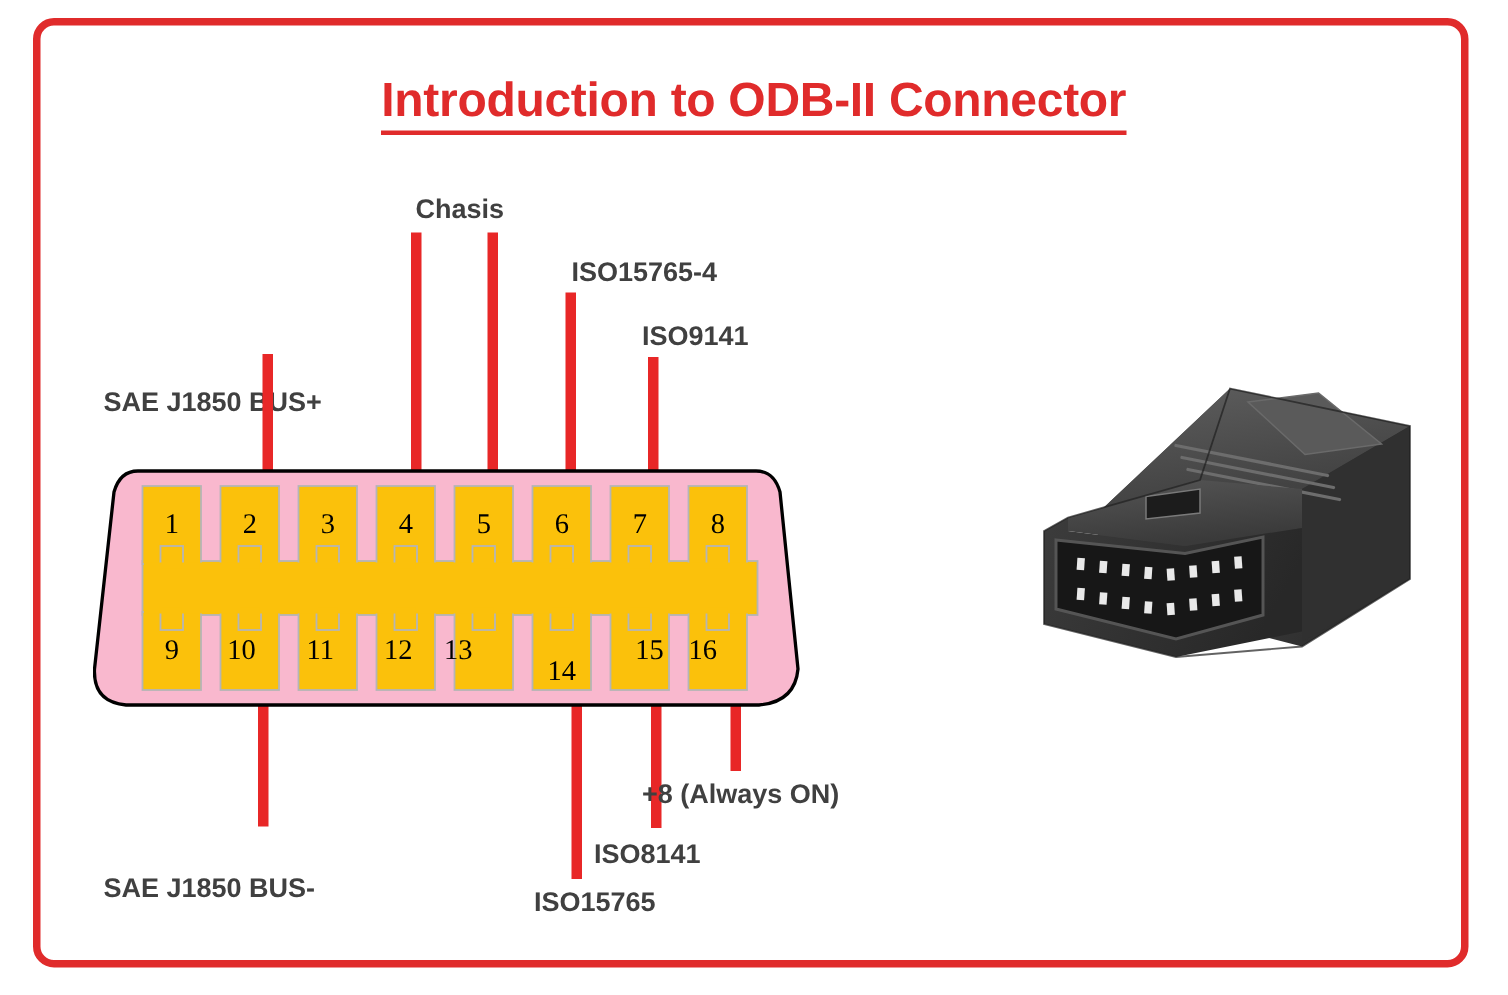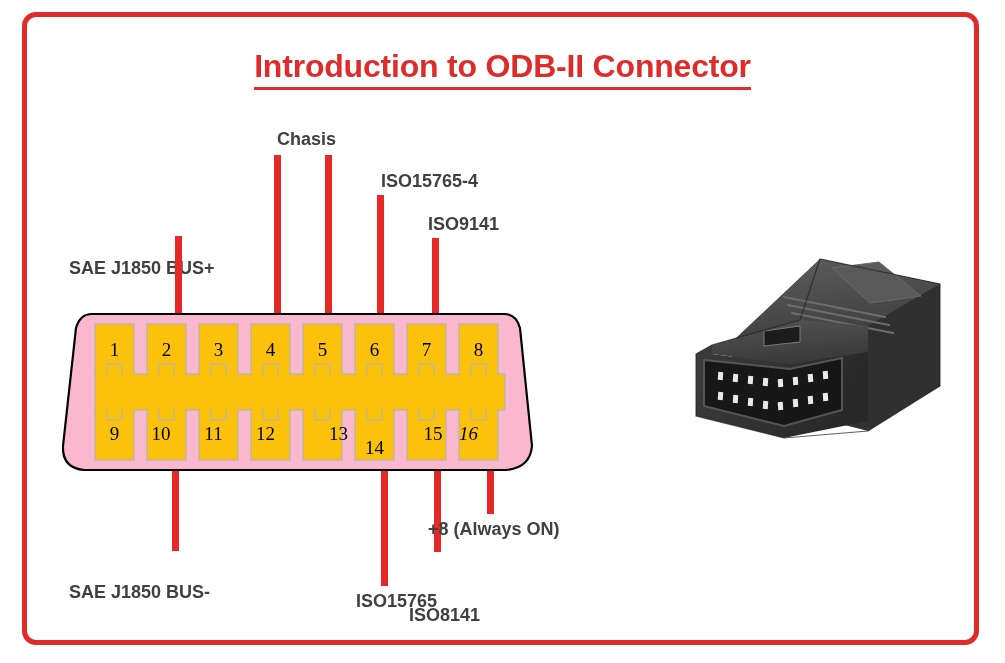--- a/index.html
+++ b/index.html
@@ -125,21 +125,21 @@
   <div class="pointer" style="left:381px; top:452px; height:134px;"></div>
 
   <div class="pointer" style="left:434px; top:452px; height:100px;"></div>
 
   <div class="pointer" style="left:487px; top:452px; height:62px;"></div>
 
   <div class="callout" style="left:69px; top:582px;">SAE J1850 BUS-</div>
 
   <div class="callout" style="left:356px; top:591px;">ISO15765</div>
 
-  <div class="callout" style="left:409px; top:559px;margin-top:46px;">ISO8141</div>
+  <div class="callout" style="left:396px; top:559px;">ISO8141</div>
 
   <div class="callout" style="left:428px; top:519px;">+8 (Always ON)</div>
 
   <div id="socket">
     <svg width="480" height="172" viewBox="0 0 480 172" xmlns="http://www.w3.org/2000/svg">
 
       <path d="M 30 8
                Q 18 8 14 22
                L 1 140
                Q 0 162 22 164
@@ -215,24 +215,24 @@
     <div class="pinnum" style="left:189px; top:34px; width:39px;">4</div>
     <div class="pinnum" style="left:241px; top:34px; width:39px;">5</div>
     <div class="pinnum" style="left:293px; top:34px; width:39px;">6</div>
     <div class="pinnum" style="left:345px; top:34px; width:39px;">7</div>
     <div class="pinnum" style="left:397px; top:34px; width:39px;">8</div>
 
     <div class="pinnum" style="left:33px;  top:118px; width:39px;">9</div>
     <div class="pinnum" style="left:85px;  top:118px; width:28px;">10</div>
     <div class="pinnum" style="left:137px; top:118px; width:29px;">11</div>
     <div class="pinnum" style="left:189px; top:118px; width:29px;">12</div>
-    <div class="pinnum" style="left:257px; top:118px; width:39px;">13</div>
+    <div class="pinnum" style="left:224px; top:118px; width:39px;">13</div>
     <div class="pinnum" style="left:293px; top:132px; width:39px;">14</div>
     <div class="pinnum" style="left:345px; top:118px; width:52px;">15</div>
-    <div class="pinnum" style="left:397px; top:118px; width:19px;font-style:italic;">16</div>
+    <div class="pinnum" style="left:397px; top:118px; width:19px;">16</div>
   </div>
 
   <div id="plug">
     <svg width="300" height="230" viewBox="0 0 300 230" xmlns="http://www.w3.org/2000/svg">
       <defs>
         <linearGradient id="topFace" x1="0" y1="0" x2="0.35" y2="1">
           <stop offset="0%" stop-color="#5e5e5e"></stop>
           <stop offset="100%" stop-color="#3f3f3f"></stop>
         </linearGradient>
         <linearGradient id="sideFace" x1="0" y1="0" x2="1" y2="0.4">

